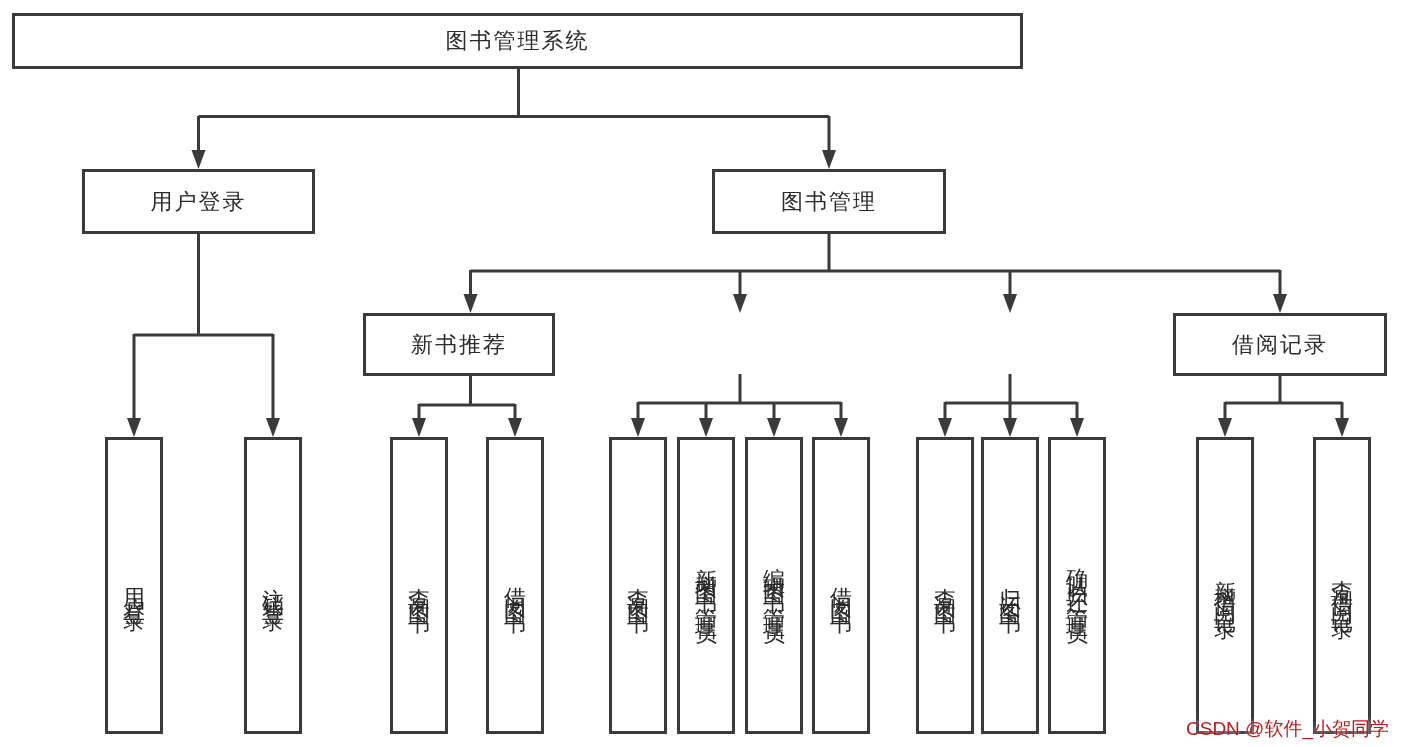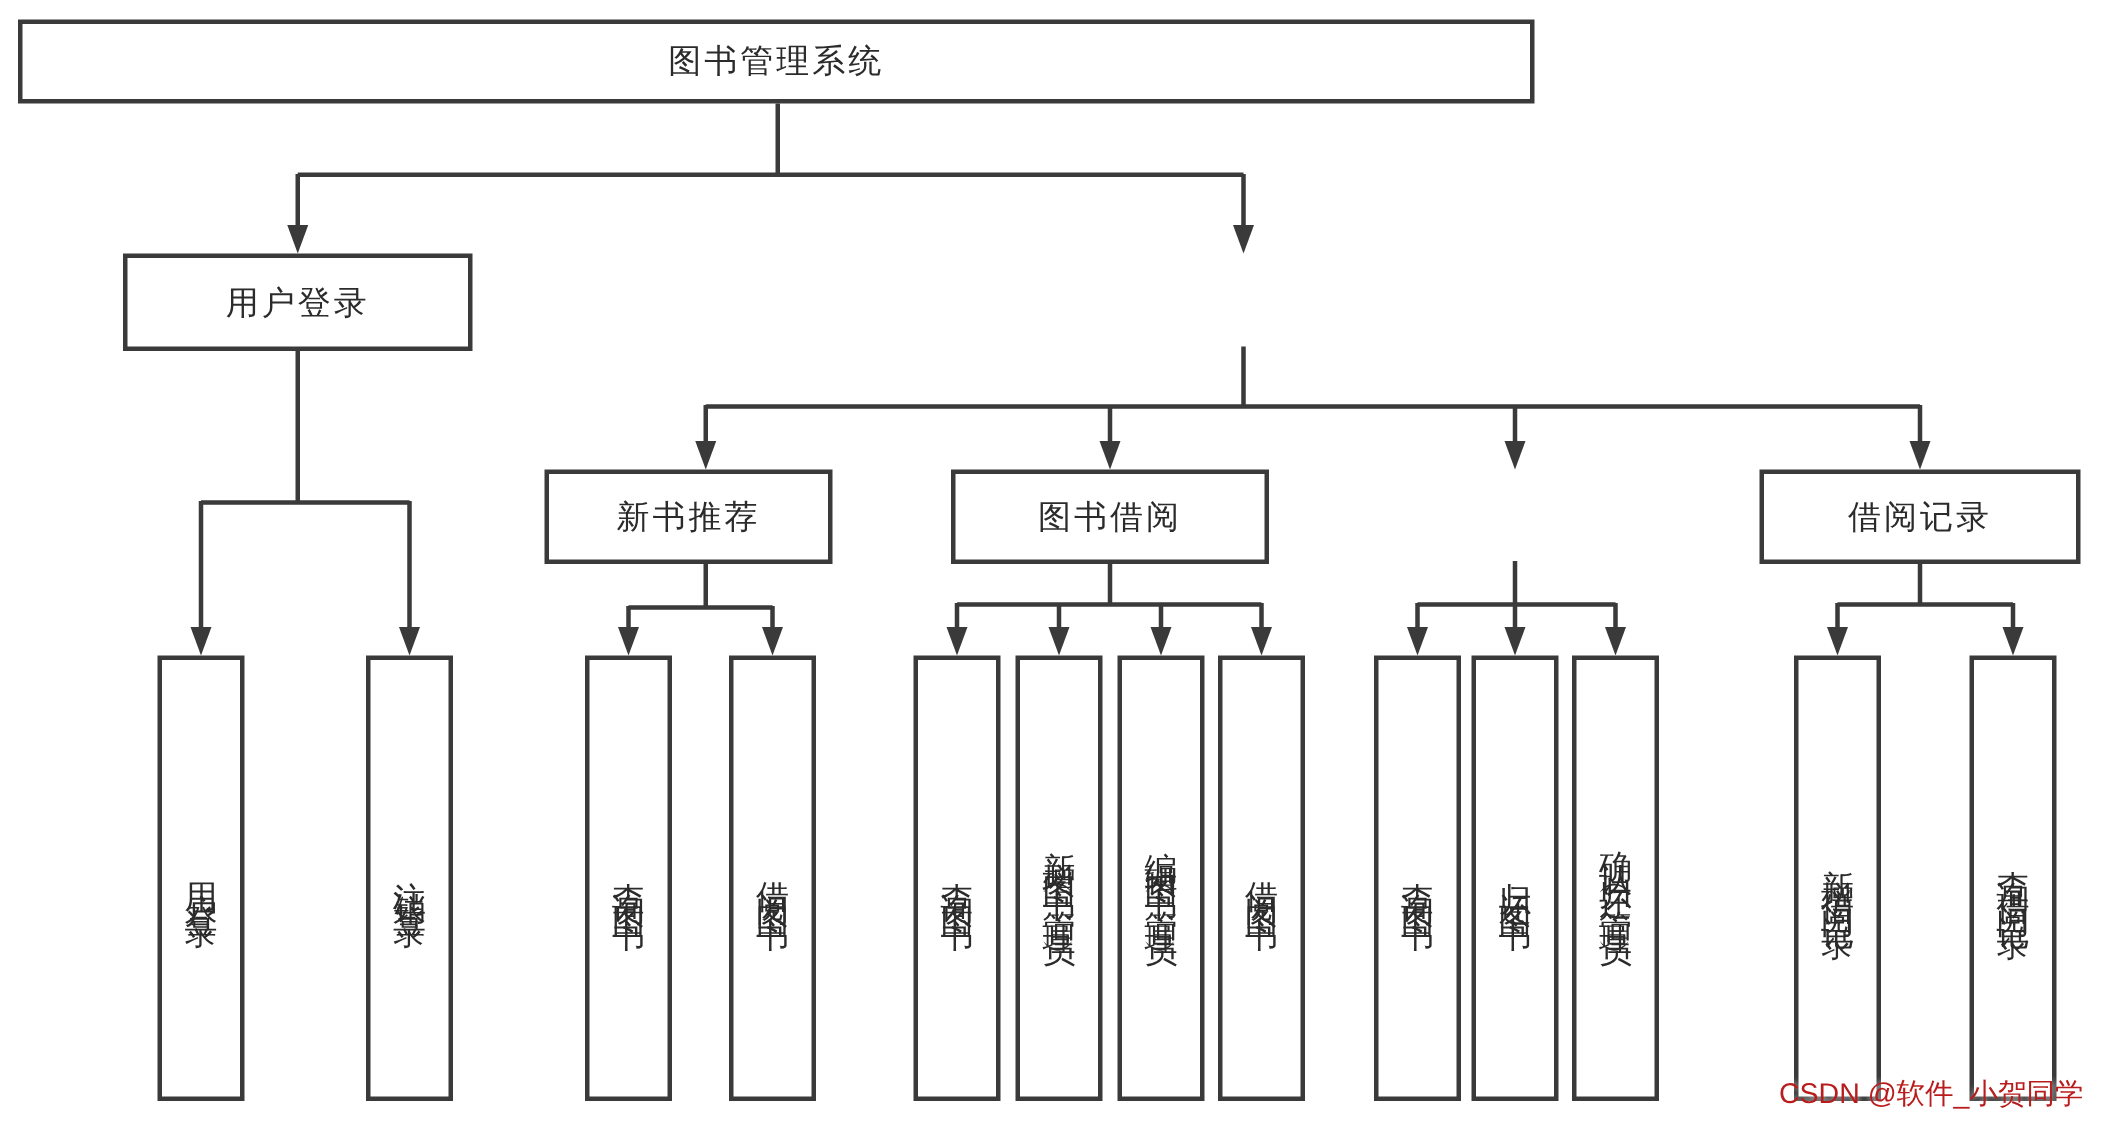--- a/index.html
+++ b/index.html
@@ -140,27 +140,27 @@
     </g>
   </svg>
 
   <div class="box n-root">
     <span class="h-label">图书管理系统</span>
   </div>
 
   <div class="box n-login">
     <span class="h-label">用户登录</span>
   </div>
+  <div class="box n-mgmt">
+    <span class="h-label">图书管理</span>
+  </div>
 
   <div class="box n-rec">
     <span class="h-label">新书推荐</span>
   </div>
-  <div class="box n-borrow">
-    <span class="h-label">图书借阅</span>
-  </div>
   <div class="box n-hist">
     <span class="h-label">借阅记录</span>
   </div>
 
   <div class="box leaf l1">
     <span class="v-label">用户登录</span>
   </div>
   <div class="box leaf l2">
     <span class="v-label">注销登录</span>
   </div>

